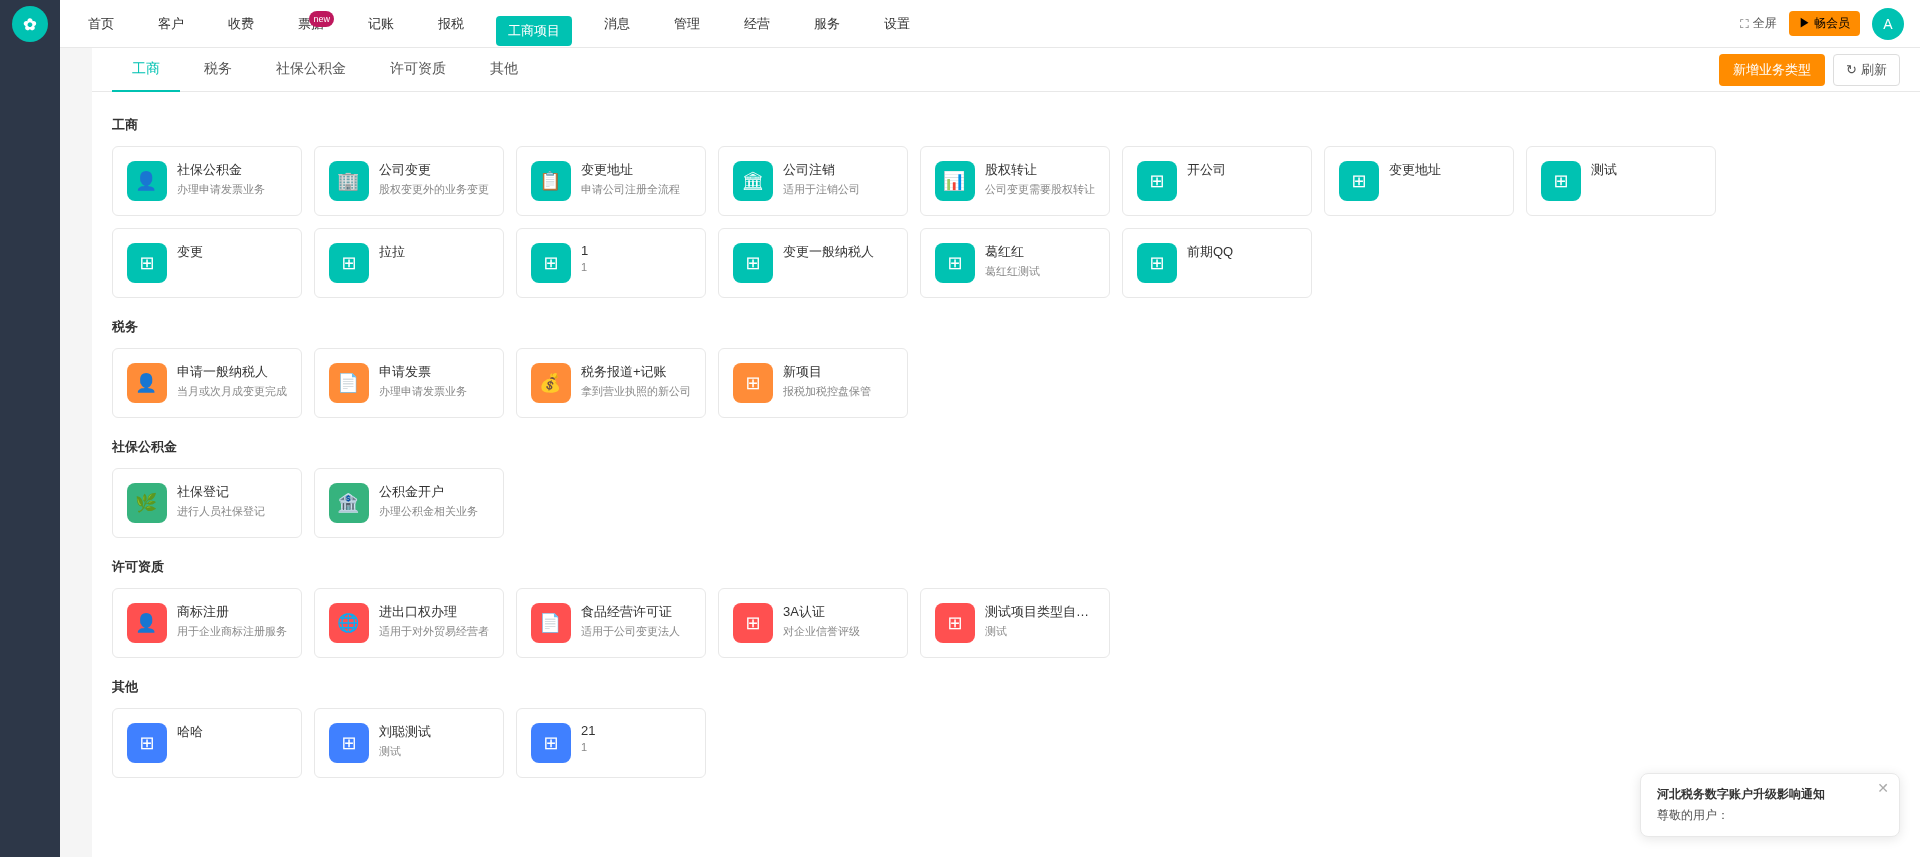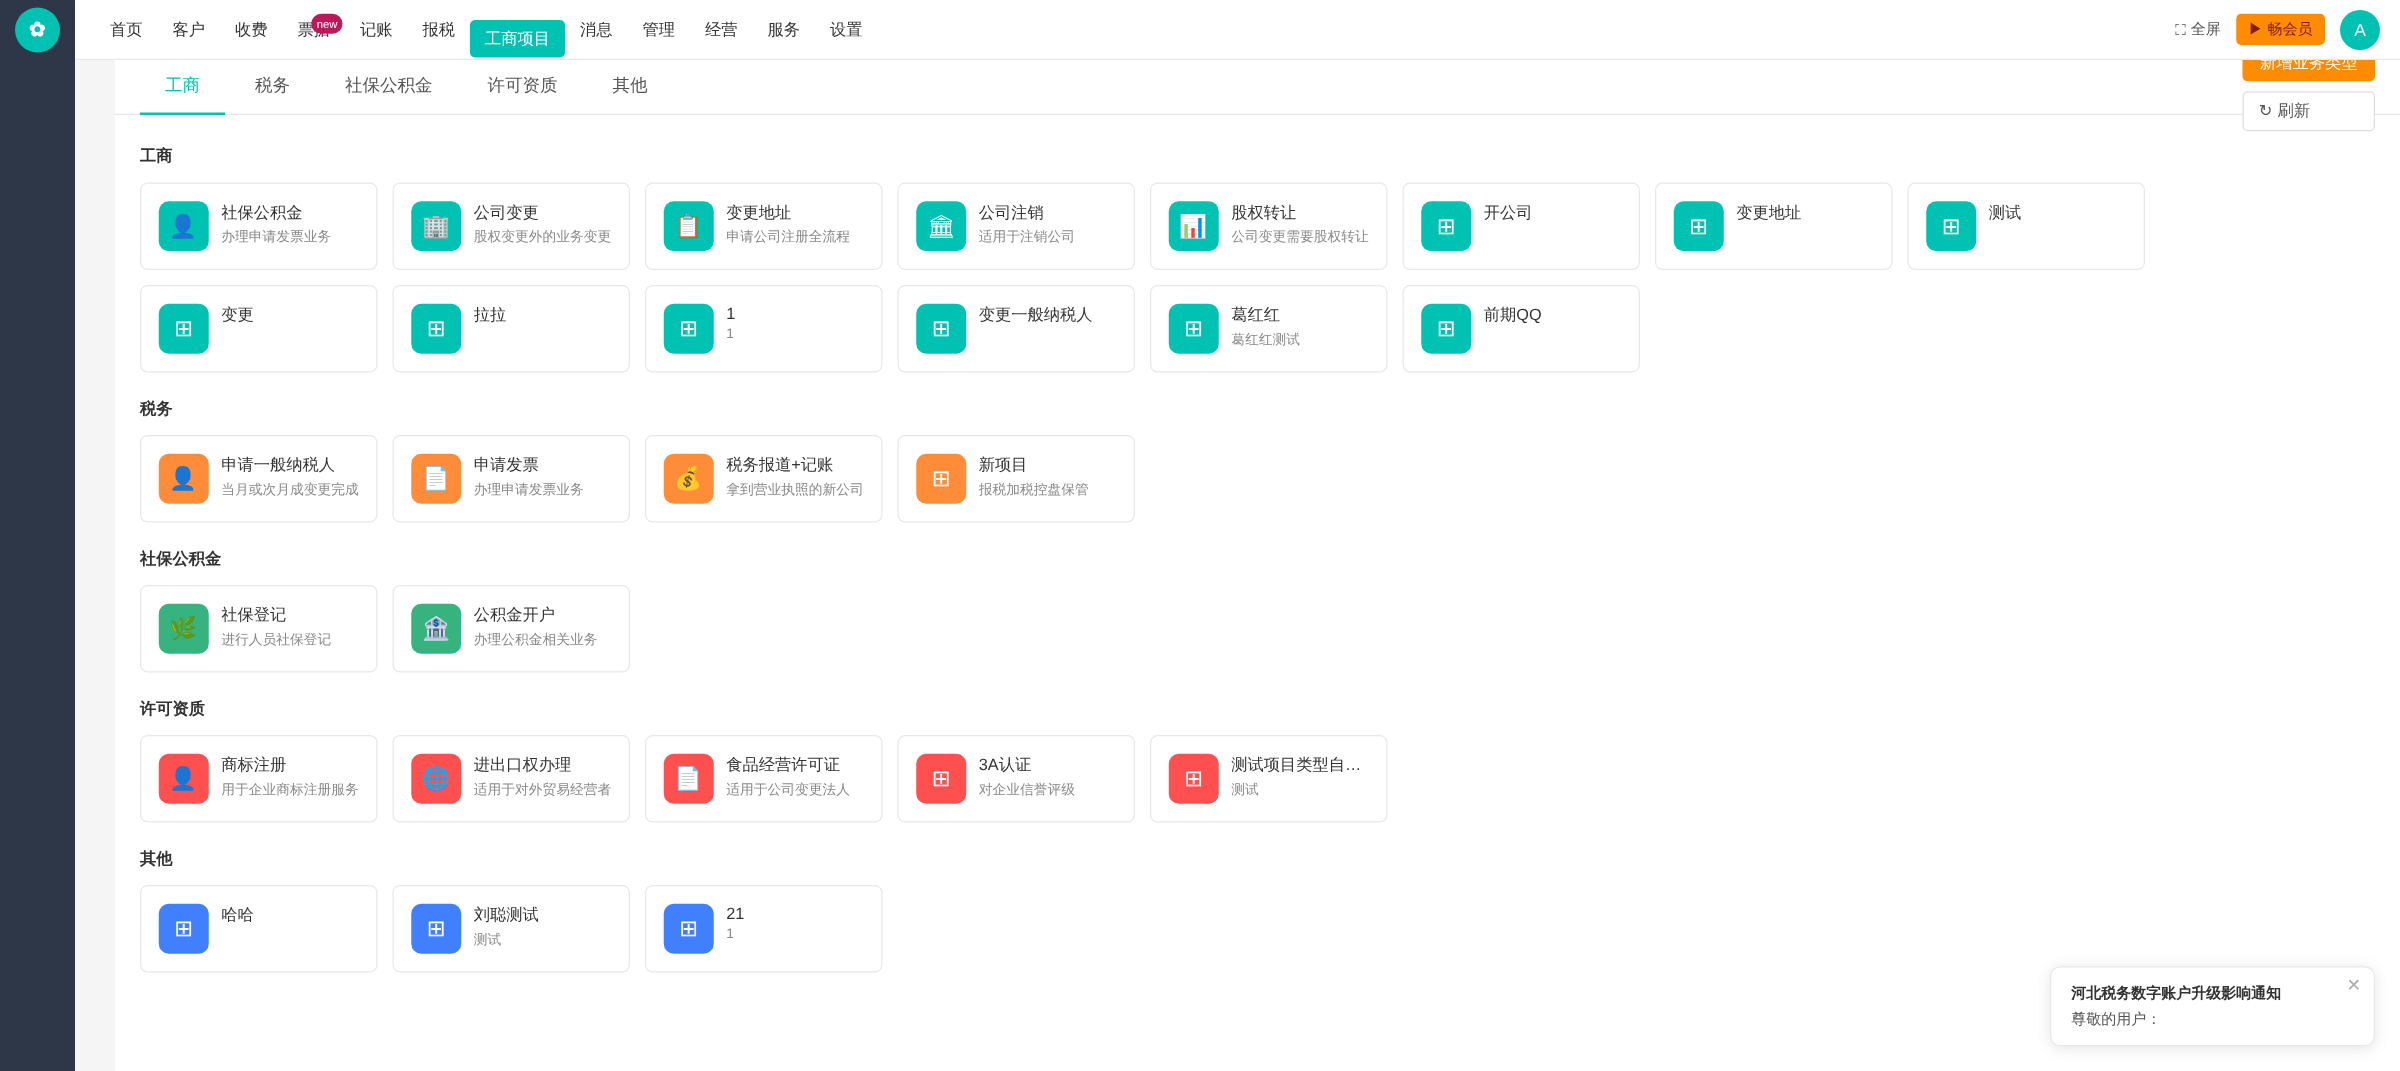--- a/index.html
+++ b/index.html
@@ -20,21 +20,21 @@
     .nav-logo {
       width: 36px; height: 36px;
       background: #00c2b2;
       border-radius: 50%;
       display: flex; align-items: center; justify-content: center;
       color: #fff; font-size: 16px; font-weight: bold;
       margin-right: 8px;
       position: fixed;
       left: 12px; top: 6px;
     }
-    .nav-items { display: flex; align-items: center; gap: 0; flex: 1; }
+    .nav-items { display: flex; align-items: center; gap: 20px; flex: 1; }
     .nav-item {
       padding: 6px 12px;
       border-radius: 4px;
       cursor: pointer;
       font-size: 13px;
       color: #333;
       position: relative;
     }
     .nav-item.active {
       background: #00c2b2;
@@ -52,21 +52,21 @@
       border-radius: 8px;
       line-height: 16px;
     }
     .nav-right { display: flex; align-items: center; gap: 12px; }
     .nav-right-btn {
       display: flex; align-items: center; gap: 4px;
       color: #555; cursor: pointer; font-size: 12px;
     }
     .vip-btn {
       background: #ff8c00;
-      color: #7f1d1d;
+      color: #000000;
       padding: 4px 10px;
       border-radius: 4px;
       font-size: 12px;
       cursor: pointer;
     }
     .avatar {
       width: 32px; height: 32px;
       background: #00c2b2;
       border-radius: 50%;
       display: flex; align-items: center; justify-content: center;
@@ -126,21 +126,21 @@
     }
     .sub-tab {
       padding: 12px 20px;
       cursor: pointer;
       font-size: 14px;
       color: #555;
       border-bottom: 2px solid transparent;
       margin-right: 4px;
     }
     .sub-tab.active { color: #00c2b2; border-bottom: 2px solid #00c2b2; }
-    .sub-tab-actions { margin-left: auto; display: flex; gap: 8px; flex-direction: column; }
+    .sub-tab-actions { margin-left: auto; display: flex; gap: 8px; }
     .btn-new {
       background: #ff8c00;
       color: #fff;
       border: none;
       padding: 6px 14px;
       border-radius: 4px;
       cursor: pointer;
       font-size: 13px;
     }
     .btn-refresh {

